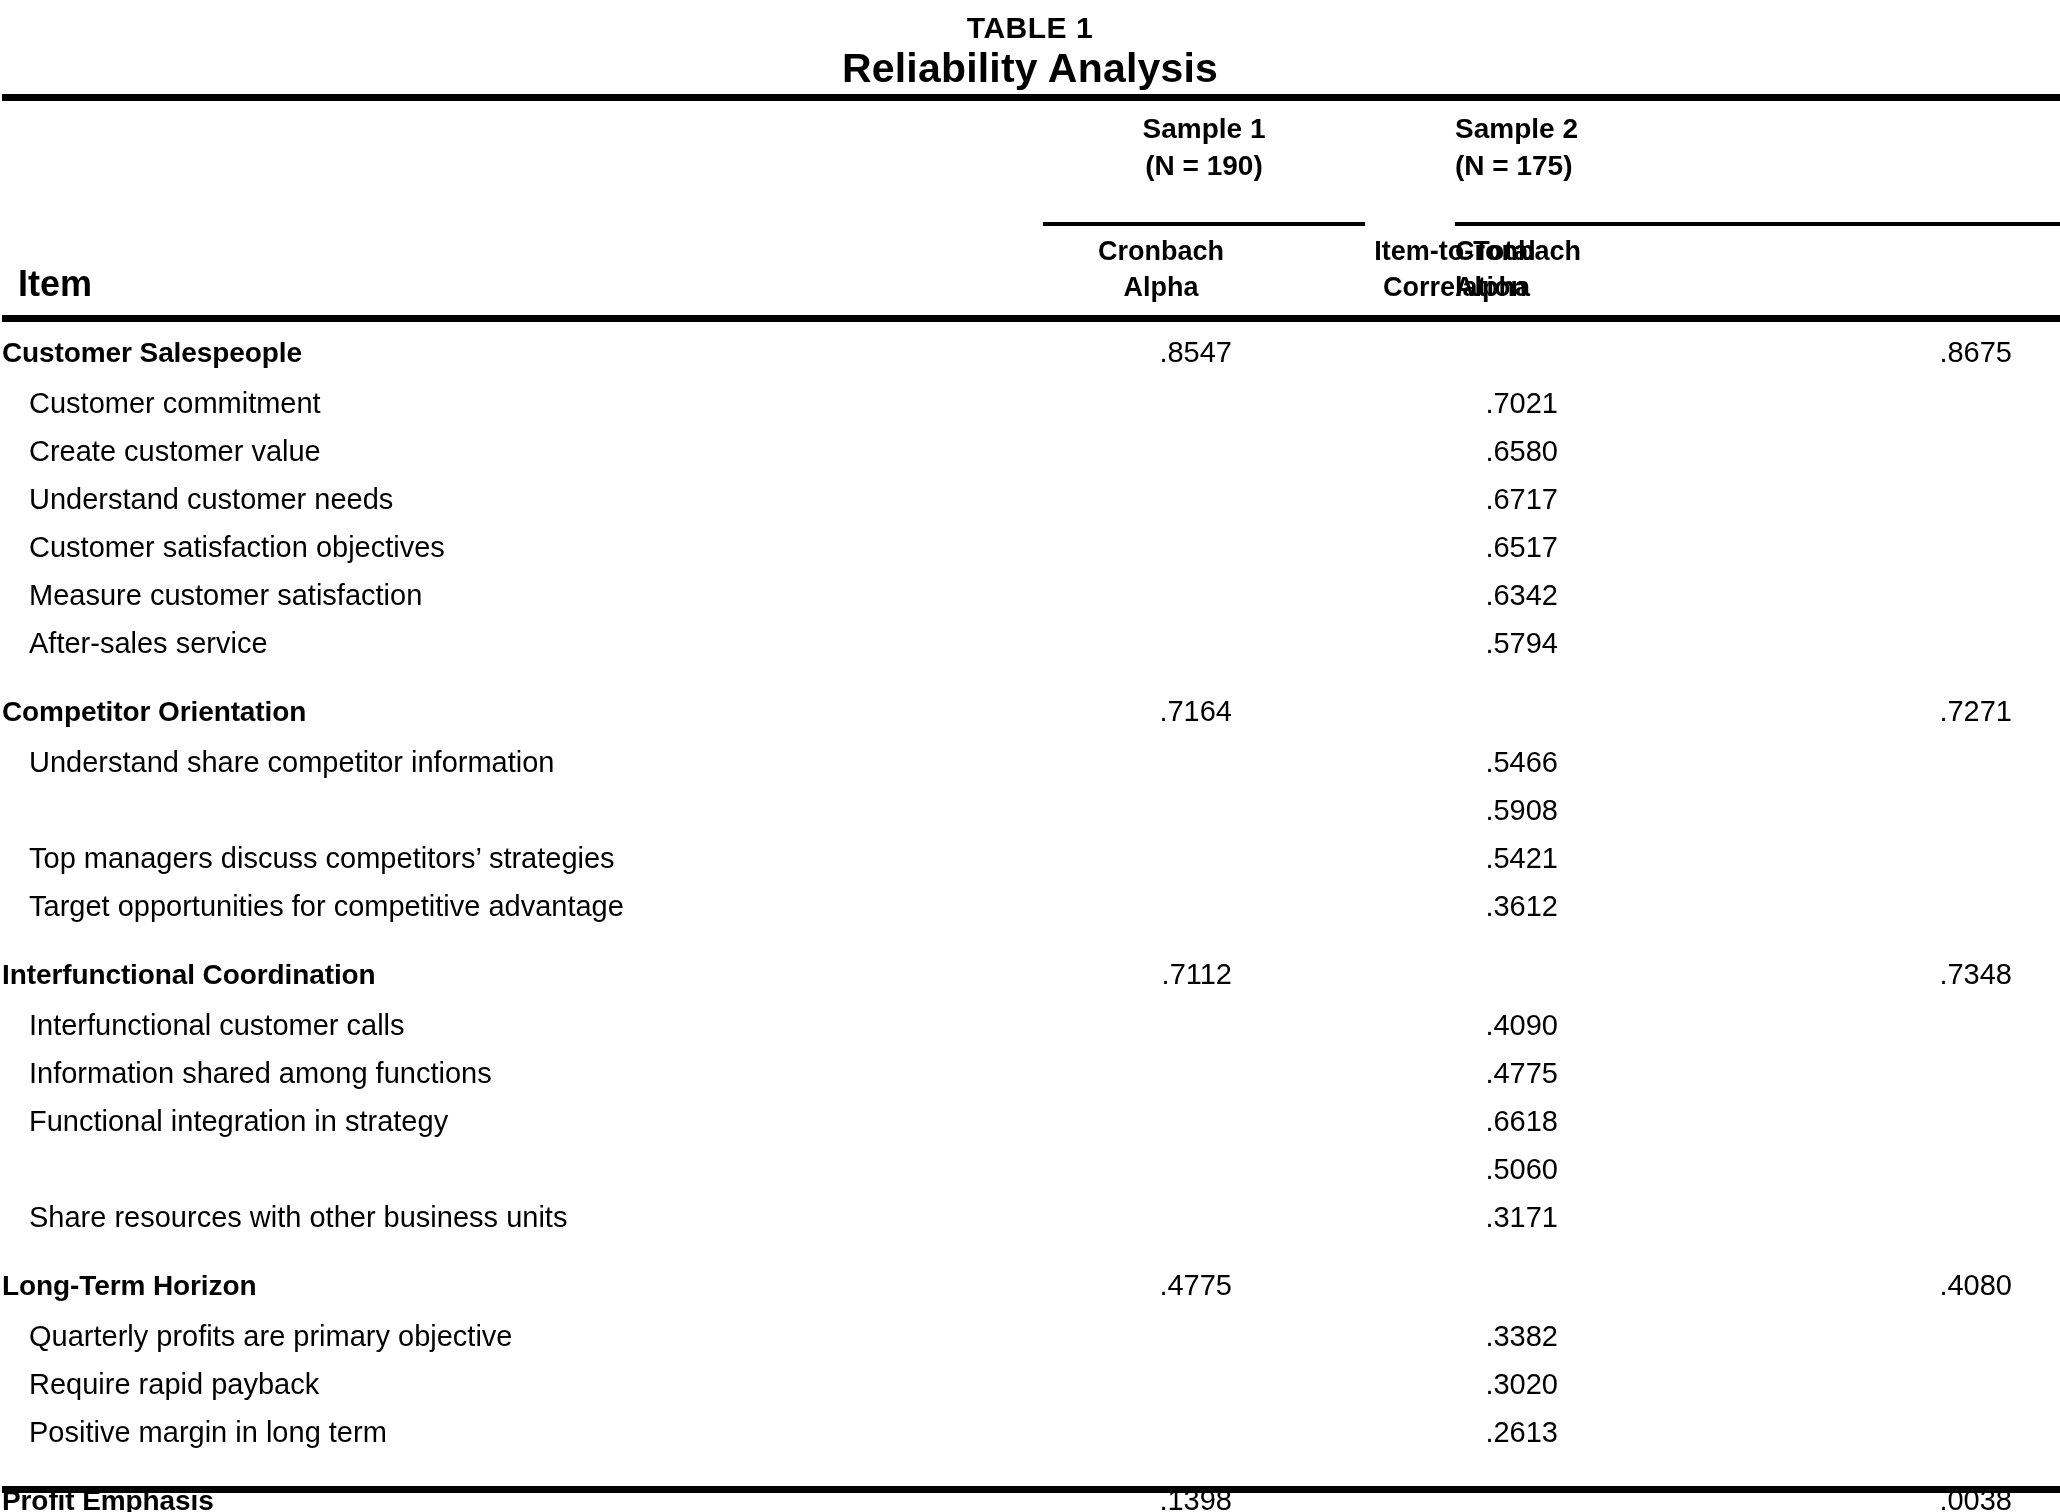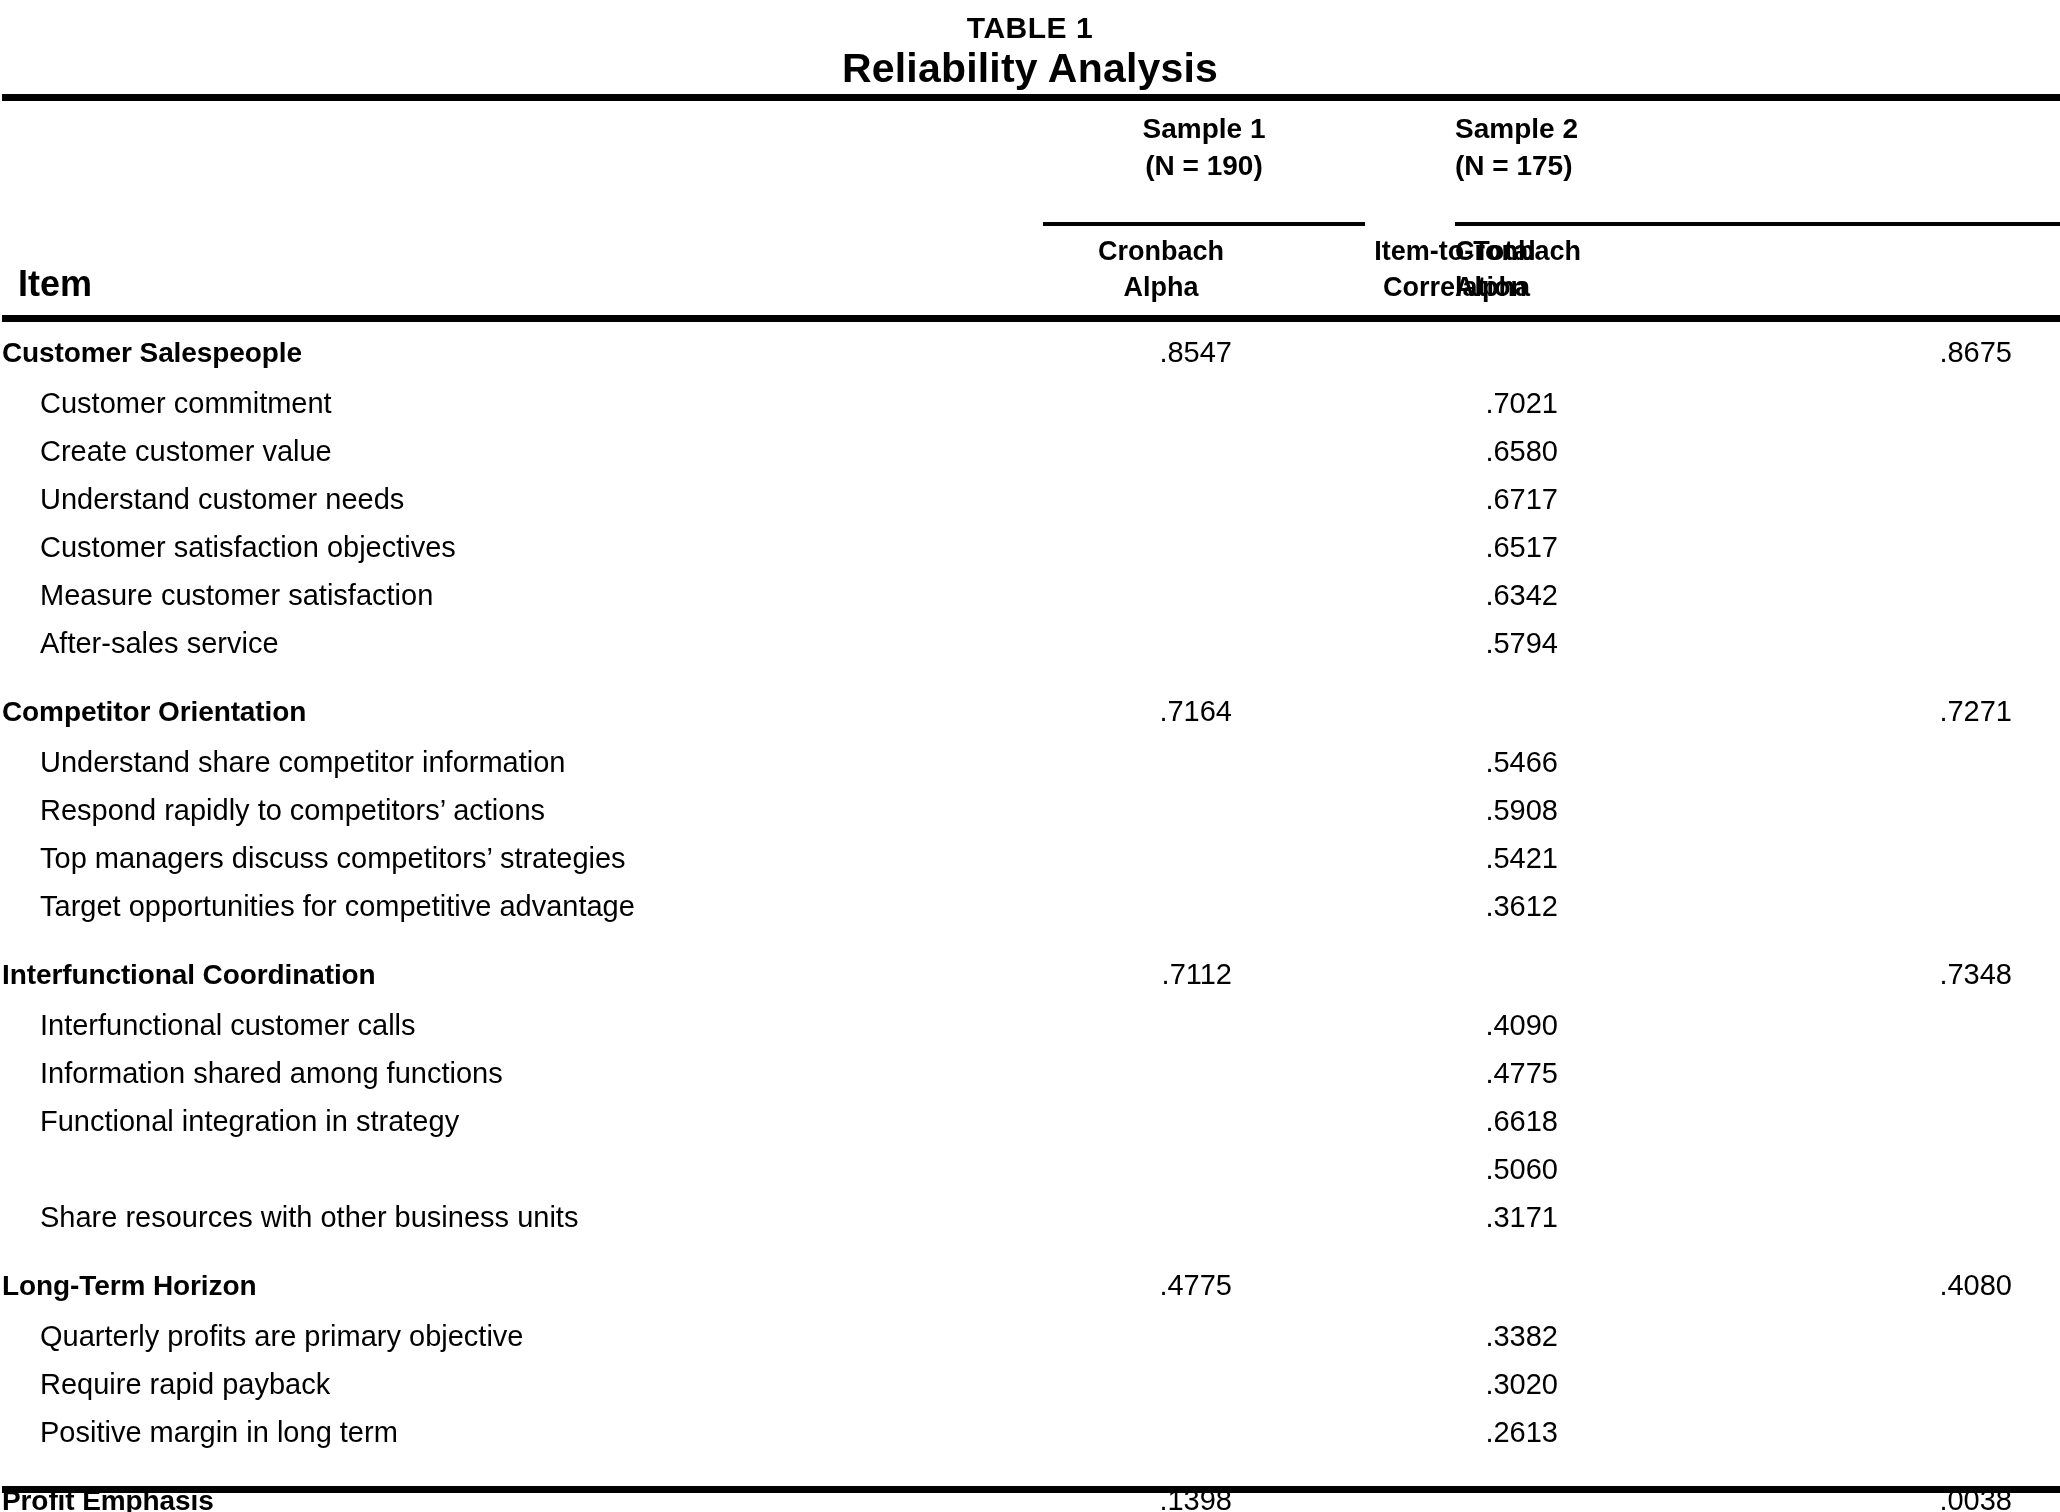--- a/index.html
+++ b/index.html
@@ -142,21 +142,21 @@
     top: 0;
     font-size: 29px;
     line-height: 45px;
     white-space: nowrap;
   }
   .lbl.bold {
     font-weight: bold;
     font-size: 28px;
     letter-spacing: -0.1px;
   }
-  .lbl.indent { left: 40px; }
+  .lbl.indent { left: 29px; }
 
   .val {
     position: absolute;
     top: 0;
     font-size: 29px;
     line-height: 45px;
     white-space: nowrap;
     text-align: right;
   }
   .val.alpha1 { left: 1010px; width: 222px; }
@@ -241,21 +241,20 @@
       <div class="row section-head">
         <div class="lbl bold">Competitor Orientation</div>
         <div class="val alpha1">.7164</div>
         <div class="val alpha2">.7271</div>
       </div>
       <div class="row">
         <div class="lbl indent">Understand share competitor information</div>
         <div class="val corr1">.5466</div>
       </div>
       <div class="row">
-        <div class="lbl indent">Respond rapidly to competitors’ actions</div>
         <div class="val corr1">.5908</div>
       </div>
       <div class="row">
         <div class="lbl indent">Top managers discuss competitors’ strategies</div>
         <div class="val corr1">.5421</div>
       </div>
       <div class="row">
         <div class="lbl indent">Target opportunities for competitive advantage</div>
         <div class="val corr1">.3612</div>
       </div>

